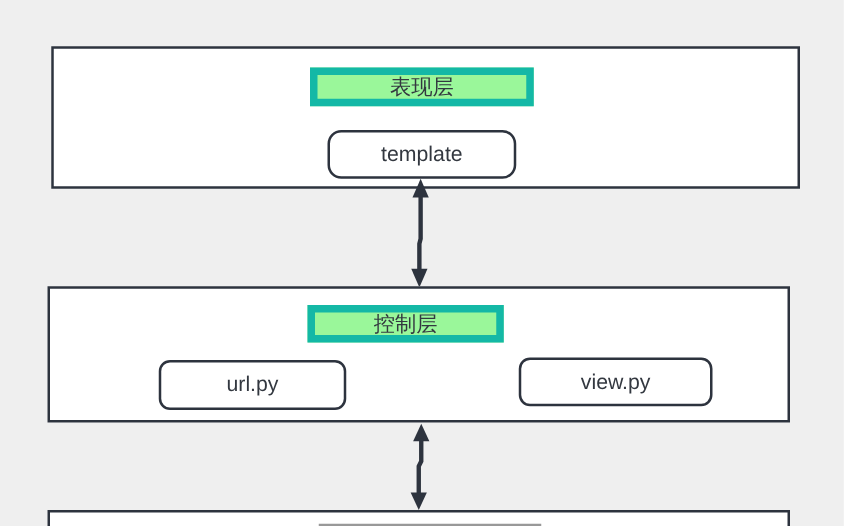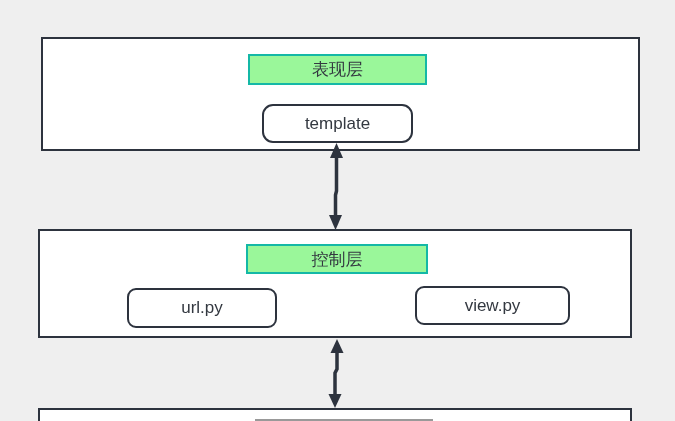--- a/index.html
+++ b/index.html
@@ -22,29 +22,29 @@
     background: #ffffff;
     border: 2px solid #2d333e;
   }
   .layer-box.top    { left: 41px; top: 37px;  width: 599px; height: 114px; }
   .layer-box.middle { left: 38px; top: 229px; width: 594px; height: 109px; }
   .layer-box.bottom { left: 38px; top: 408px; width: 594px; height: 80px; }
 
   .green-label {
     position: absolute;
     background: #9af79a;
-    border: 2px solid #14b8a6;
+    border: 6px solid #14b8a6;
     display: flex;
     align-items: center;
     justify-content: center;
     font-size: 17px;
     color: #333840;
   }
   .green-label.presentation { left: 248px; top: 54px;  width: 179px; height: 31px; }
-  .green-label.control      { left: 246px; top: 244px; width: 182px; height: 30px; }
+  .green-label.control      { left: 246px; top: 244px; width: 157px; height: 30px; }
 
   .node {
     position: absolute;
     background: #ffffff;
     border: 2.5px solid #2d333e;
     border-radius: 9px;
     display: flex;
     align-items: center;
     justify-content: center;
     font-size: 17px;

